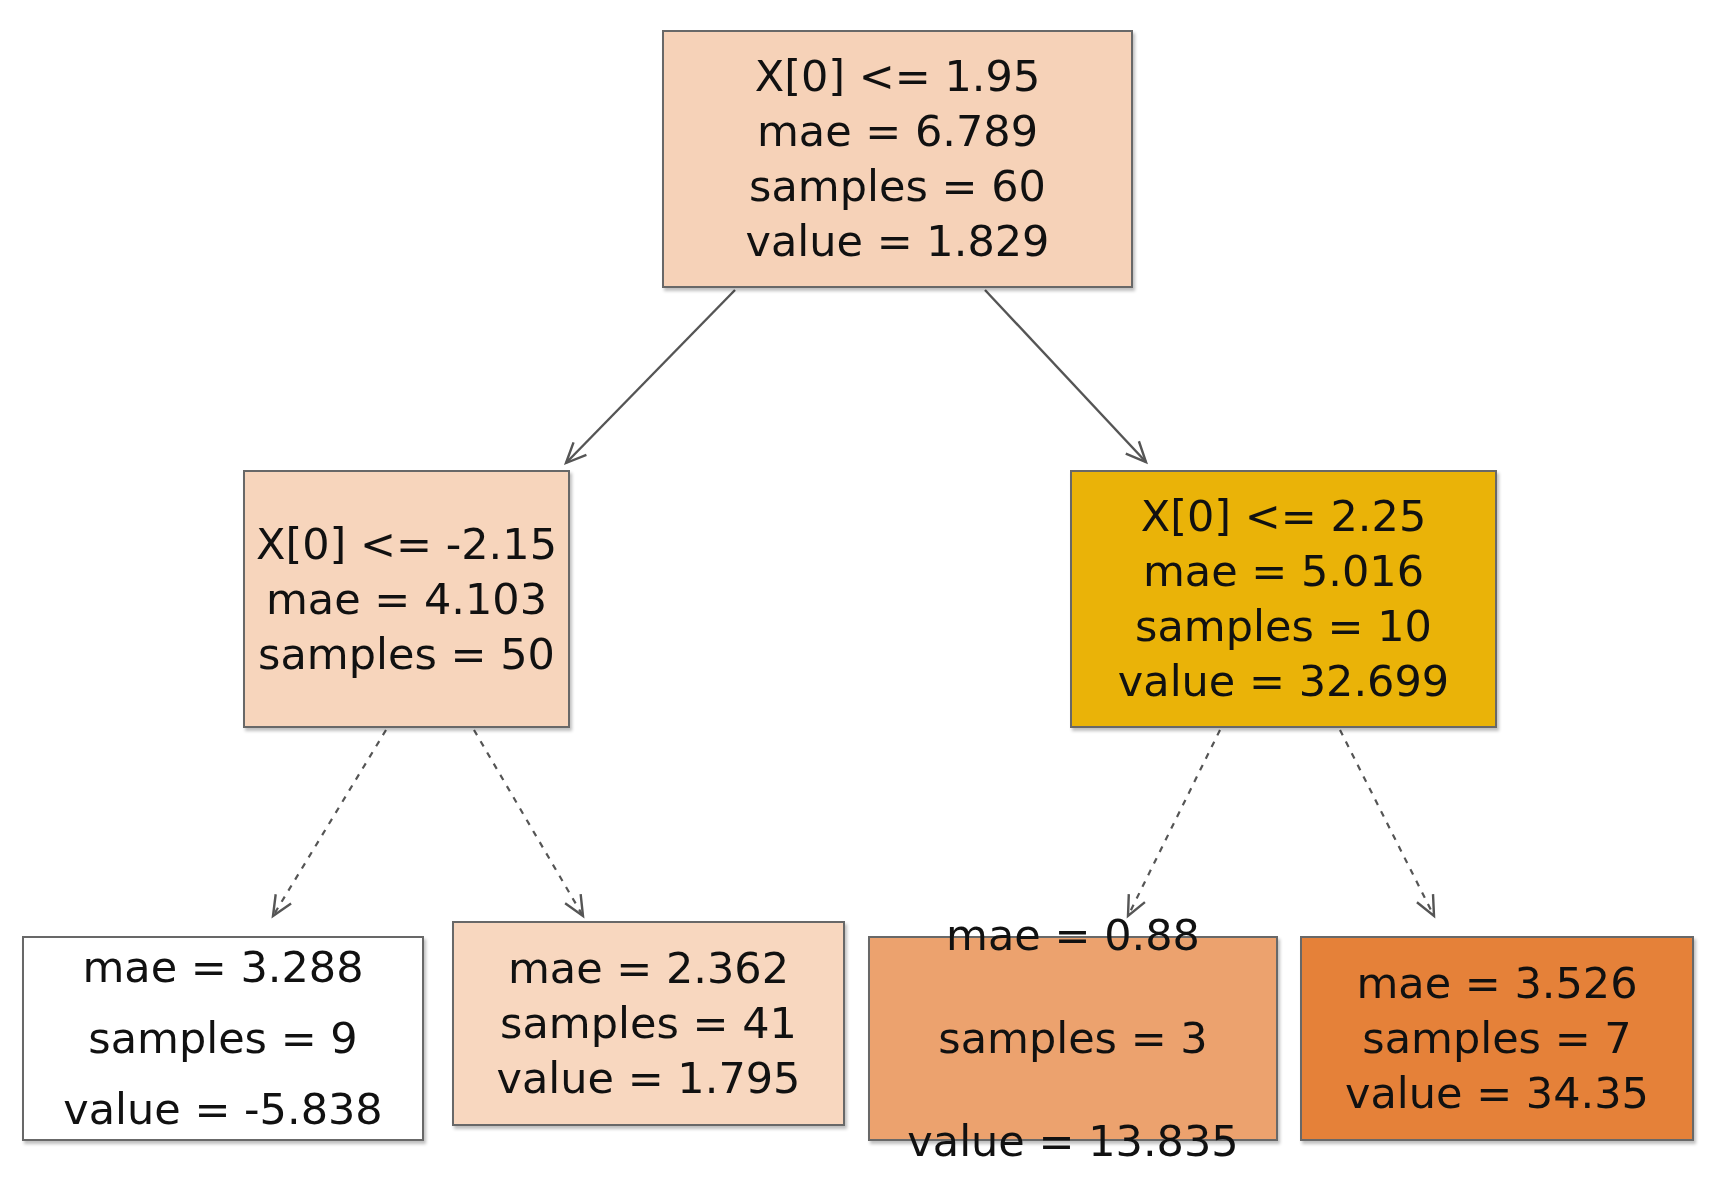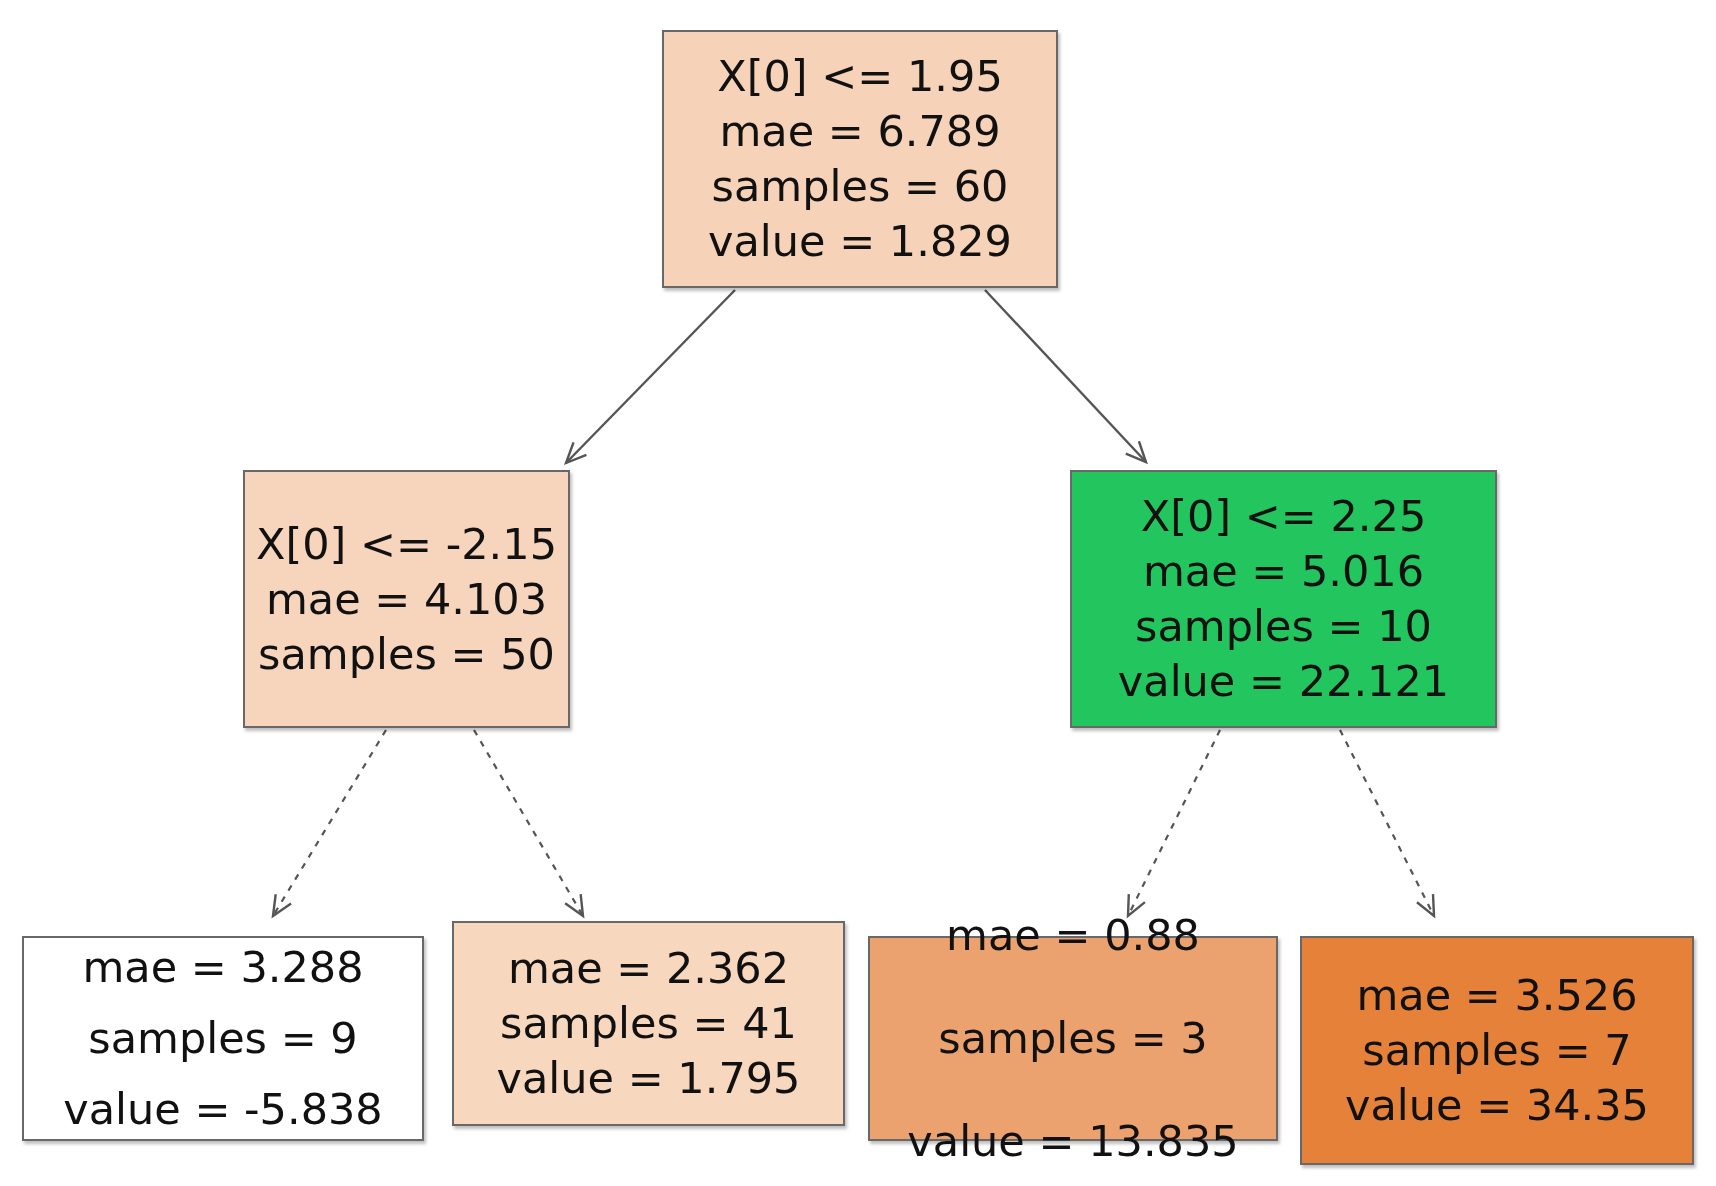--- a/index.html
+++ b/index.html
@@ -45,27 +45,27 @@
     align-items: center;
     justify-content: center;
     text-align: center;
     color: #111111;
     font-size: 43px;
     line-height: 55px;
     white-space: nowrap;
   }
   .node span { display: block; }
 
-  .n-root  { left: 662px;  top: 30px;  width: 396px; height: 258px; }
+  .n-root  { left: 662px;  top: 30px;  width: 471px; height: 258px; }
   .n-left  { left: 243px;  top: 470px; width: 327px; height: 258px; }
   .n-right { left: 1070px; top: 470px; width: 427px; height: 258px; }
   .n-leaf1 { left: 22px;   top: 936px; width: 402px; height: 205px; }
   .n-leaf2 { left: 452px;  top: 921px; width: 393px; height: 205px; }
   .n-leaf3 { left: 868px;  top: 936px; width: 410px; height: 205px; }
-  .n-leaf4 { left: 1300px; top: 936px; width: 394px; height: 229px; }
+  .n-leaf4 { left: 1300px; top: 936px; width: 394px; height: 205px; }
 </style>
 </head>
 <body>
 
 <div class="stage">
 
   <svg class="edges" viewBox="0 0 1716 1186" aria-hidden="true">
     <defs>
       <marker id="arrowhead" markerWidth="28" markerHeight="24" refX="23" refY="11" orient="auto" markerUnits="userSpaceOnUse">
         <path d="M3,2 L23,11 L3,20" fill="none" stroke="#555555" stroke-width="2.4"></path>
@@ -85,25 +85,25 @@
     <span>samples = 60</span>
     <span>value = 1.829</span>
   </div>
 
   <div class="node n-left" style="background: rgb(247, 213, 188);">
     <span>X[0] &lt;= -2.15</span>
     <span>mae = 4.103</span>
     <span>samples = 50</span>
   </div>
 
-  <div class="node n-right" style="background: #22c55e;">
+  <div class="node n-right" style="background: #eab308;">
     <span>X[0] &lt;= 2.25</span>
     <span>mae = 5.016</span>
     <span>samples = 10</span>
-    <span>value = 22.121</span>
+    <span>value = 32.699</span>
   </div>
 
   <div class="node n-leaf1" style="background: rgb(255, 255, 255); gap: 16px;">
     <span>mae = 3.288</span>
     <span>samples = 9</span>
     <span>value = -5.838</span>
   </div>
 
   <div class="node n-leaf2" style="background: rgb(248, 215, 191);">
     <span>mae = 2.362</span>

